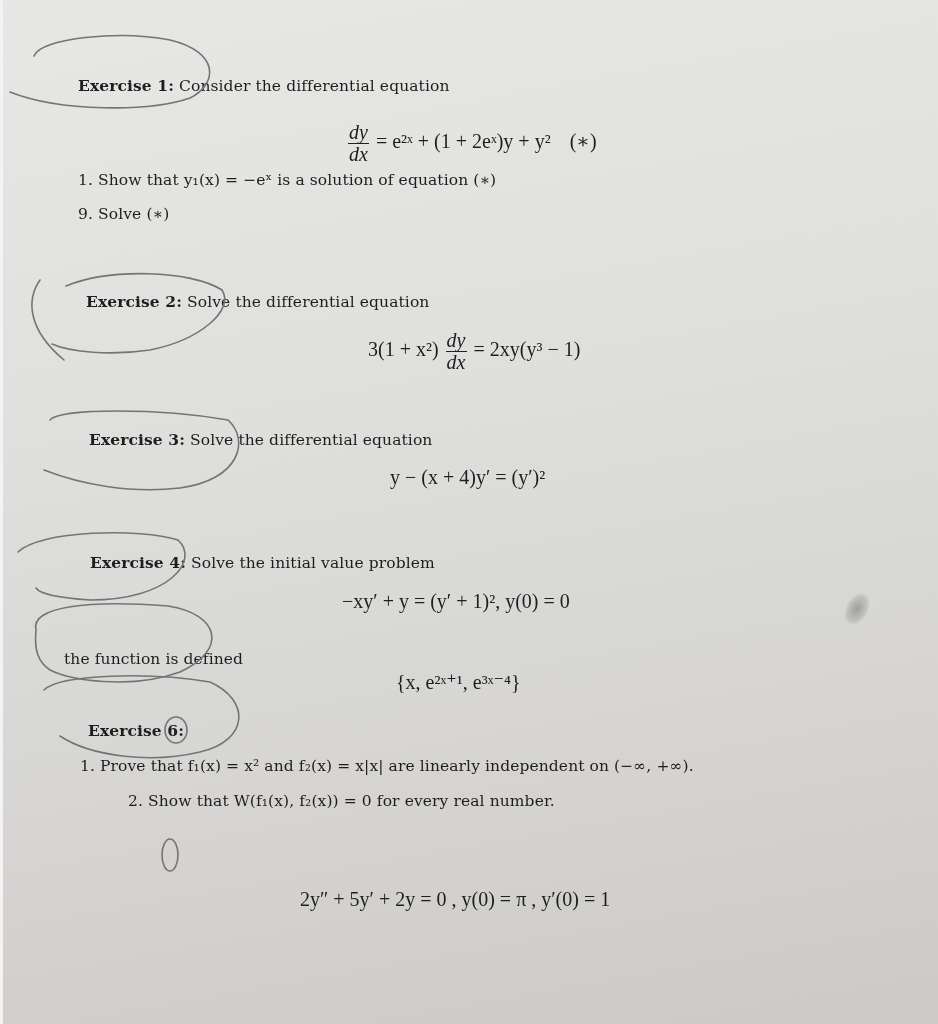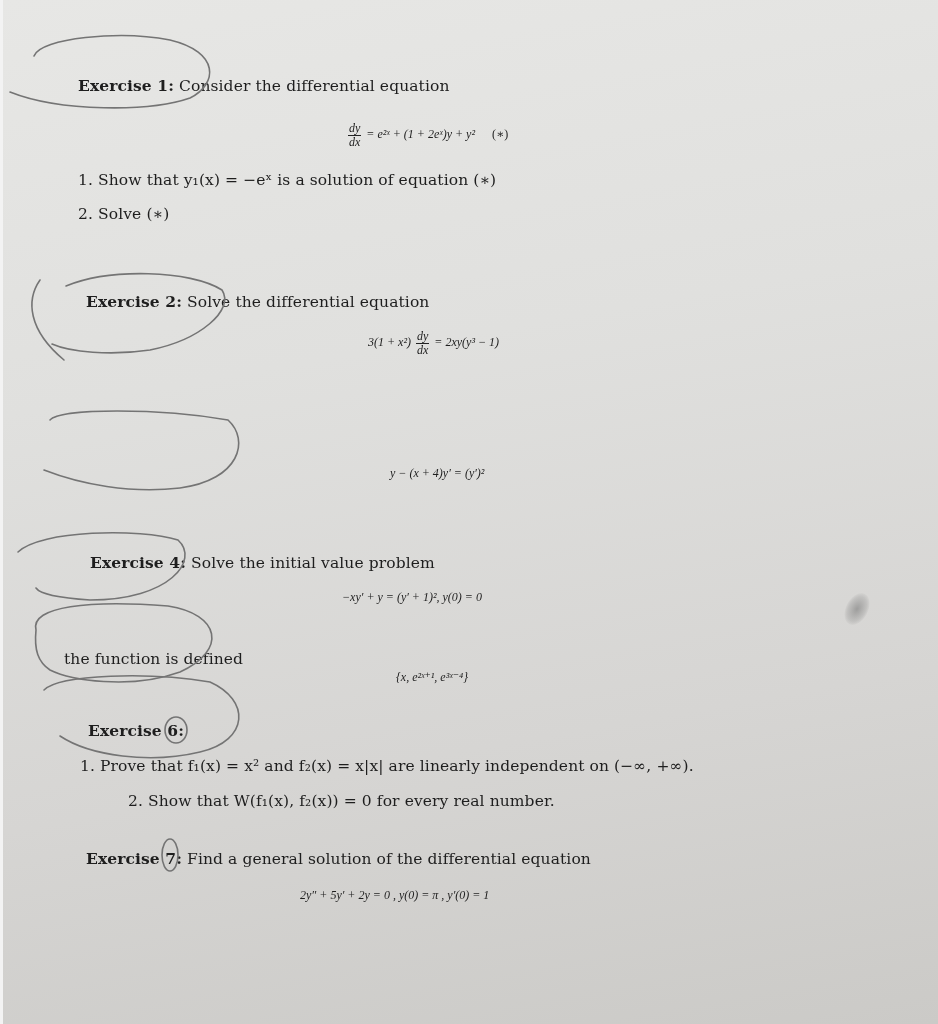--- a/index.html
+++ b/index.html
@@ -6,22 +6,22 @@
     body {
       width: 938px; height: 1024px; overflow: hidden; position: relative;
       background: linear-gradient(170deg, #e7e7e5 0%, #e0e0de 35%, #d6d5d3 70%, #cbcac7 100%);
       font-family: "DejaVu Serif", "Liberation Serif", serif;
       color: #1e1e1e;
     }
     .leftedge { position:absolute; left:0; top:0; width:3px; height:1024px; background:#f3f3f3; }
     .page { position:absolute; inset:0; }
     .line { position:absolute; white-space:nowrap; font-size:15.5px; letter-spacing:0.1px; }
     .ex { font-weight:bold; }
-    .m { font-style:italic; font-family:"Liberation Serif","DejaVu Serif",serif; }
-    .eq { position:absolute; white-space:nowrap; font-size:12px; font-family:"Liberation Serif","DejaVu Serif",serif; }
+    .m { font-family:"Liberation Serif","DejaVu Serif",serif; }
+    .eq { position:absolute; white-space:nowrap; font-size:20px; font-family:"Liberation Serif","DejaVu Serif",serif; }
     .frac { display:inline-flex; flex-direction:column; align-items:center; vertical-align:middle; margin:0 2px; font-style:italic; line-height:1.05; }
     .frac .num { border-bottom:1px solid #222; padding:0 1px; }
     svg.pencil { position:absolute; left:0; top:0; pointer-events:none; }
     .smudge { position:absolute; left:846px; top:592px; width:22px; height:34px; background:radial-gradient(ellipse at center, rgba(110,110,110,0.55) 0%, rgba(130,130,130,0.25) 55%, rgba(150,150,150,0) 75%); transform:rotate(28deg); border-radius:50%; }
   </style>
 </head>
 <body>
 
 <div class="leftedge"></div>
 
@@ -33,56 +33,56 @@
   </div>
   <div class="eq" style="left:346px;top:122px;">
     <span class="frac">
       <span class="num">dy</span>
       <span>dx</span>
     </span>
     <span class="m">= e²ˣ + (1 + 2eˣ)y + y²</span>
     <span style="margin-left:14px;">(∗)</span>
   </div>
   <div class="line" style="left:78px;top:171px;">1. Show that y₁(x) = −eˣ is a solution of equation (∗)</div>
-  <div class="line" style="left:78px;top:205px;">2. Solve (∗)</div>
+  <div class="line" style="left:78px;top:205px;">9. Solve (∗)</div>
 
   <div class="line" style="left:86px;top:292px;">
     <span class="ex">Exercise 2:</span>
     <span>Solve the differential equation</span>
   </div>
   <div class="eq" style="left:368px;top:330px;">
     <span class="m">3(1 + x²)</span>
     <span class="frac">
       <span class="num">dy</span>
       <span>dx</span>
     </span>
     <span class="m">= 2xy(y³ − 1)</span>
   </div>
 
+  <div class="line" style="left:89px;top:430px;">
+    <span class="ex">Exercise 3:</span>
+    <span>Solve the differential equation</span>
+  </div>
   <div class="eq m" style="left:390px;top:466px;">y − (x + 4)y′ = (y′)²</div>
 
   <div class="line" style="left:90px;top:553px;">
     <span class="ex">Exercise 4:</span>
     <span>Solve the initial value problem</span>
   </div>
   <div class="eq m" style="left:342px;top:590px;">−xy′ + y = (y′ + 1)²,    y(0) = 0</div>
 
   <div class="line" style="left:64px;top:650px;">the function is defined</div>
   <div class="eq m" style="left:396px;top:670px;">{x, e²ˣ⁺¹, e³ˣ⁻⁴}</div>
 
   <div class="line" style="left:88px;top:721px;">
     <span class="ex">Exercise 6:</span>
   </div>
   <div class="line" style="left:80px;top:757px;text-align:center;">1. Prove that f₁(x) = x² and f₂(x) = x|x| are linearly independent on (−∞, +∞).</div>
   <div class="line" style="left:80px;top:792px;margin-left:48px;">2. Show that W(f₁(x), f₂(x)) = 0 for every real number.</div>
 
-  <div class="line" style="left:86px;top:849px;">
-    <span class="ex">Exercise 7:</span>
-    <span>Find a general solution of the differential equation</span>
-  </div>
   <div class="eq m" style="left:300px;top:888px;">2y″ + 5y′ + 2y = 0   , y(0) = π   , y′(0) = 1</div>
 
   <div class="smudge"></div>
 
   <svg class="pencil" width="938" height="1024" viewBox="0 0 938 1024" fill="none" stroke="#747474" stroke-width="1.6" stroke-linecap="round">
     <path d="M34 56 C40 38, 120 30, 170 40 C220 52, 218 84, 190 98 C150 112, 60 112, 10 92"></path>
     <path d="M66 286 C110 268, 190 270, 222 290 C235 310, 200 340, 150 350 C110 356, 70 352, 52 344"></path>
     <path d="M40 280 C26 300, 28 330, 64 360"></path>
     <path d="M50 420 C60 408, 160 408, 228 420 C250 440, 240 480, 180 488 C130 494, 80 484, 44 470"></path>
     <path d="M18 552 C40 530, 140 528, 178 540 C200 560, 170 600, 90 600 C60 598, 40 594, 36 588"></path>

